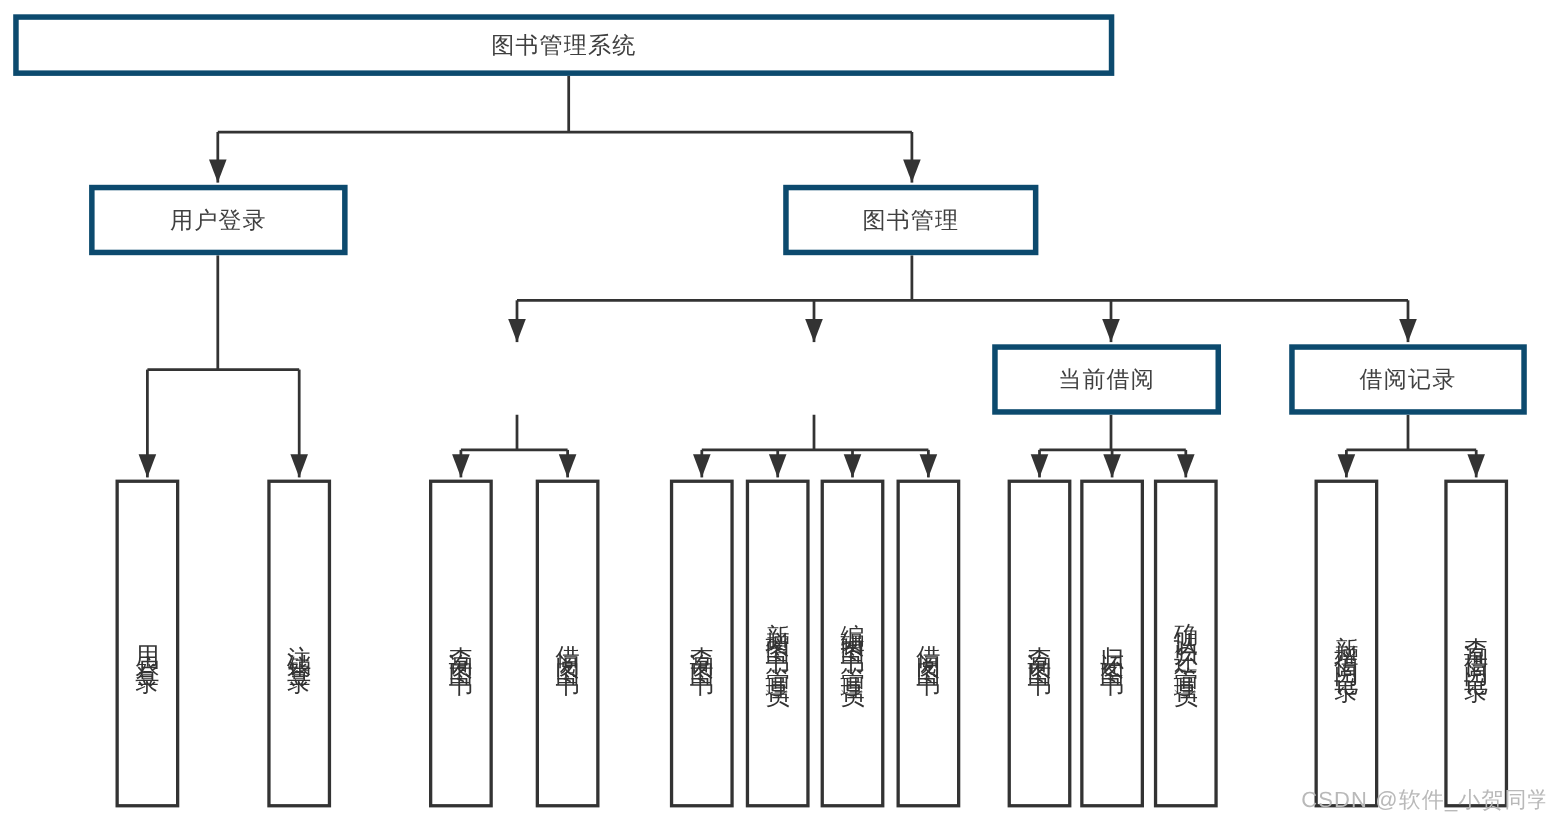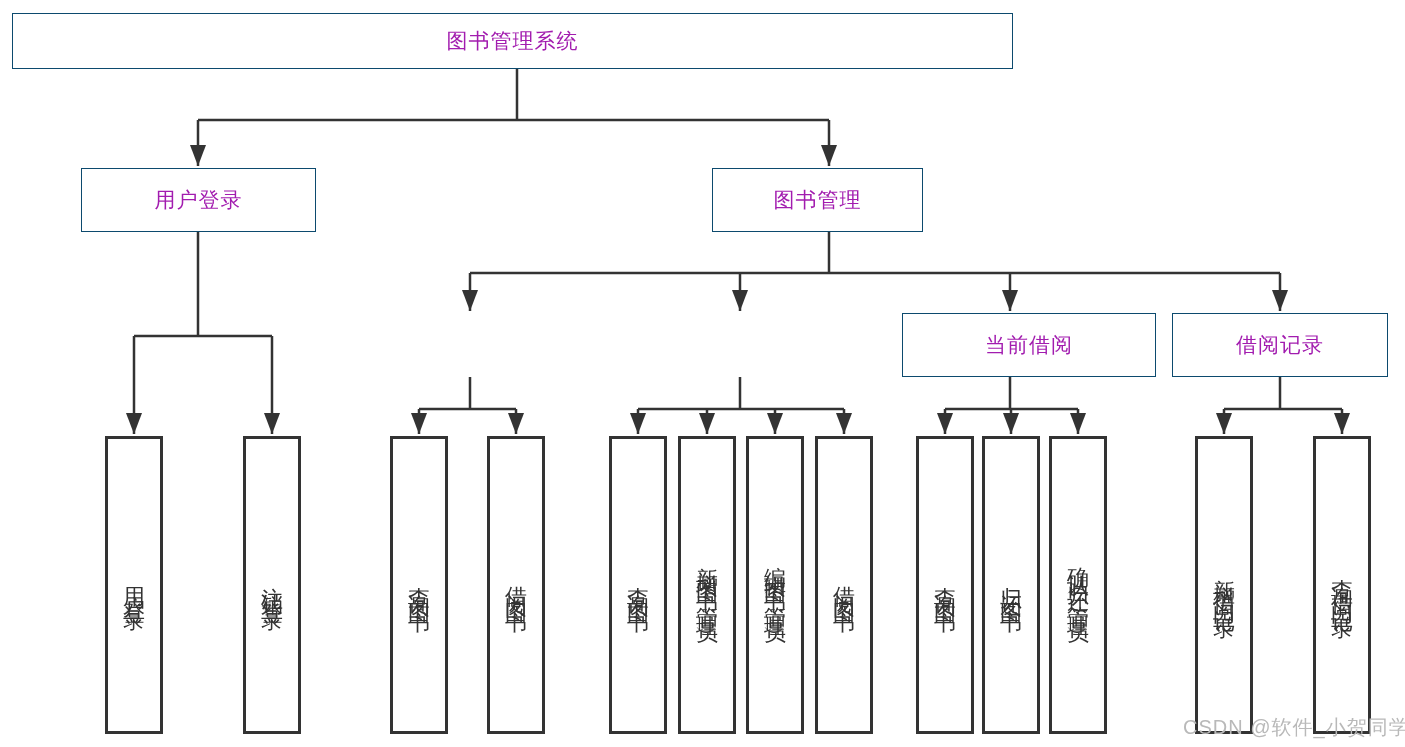--- a/index.html
+++ b/index.html
@@ -18,22 +18,22 @@
   .wires {
     position: absolute;
     left: 0;
     top: 0;
     pointer-events: none;
   }
   .box {
     position: absolute;
     box-sizing: border-box;
     background: #ffffff;
-    border: 1px solid #0c4a6e;
-    color: #a21caf;
+    border: 5px solid #0c4a6e;
+    color: #404040;
     display: flex;
     align-items: center;
     justify-content: center;
     font-size: 21px;
     letter-spacing: 1px;
     white-space: nowrap;
   }
   .vbox {
     position: absolute;
     box-sizing: border-box;
@@ -50,24 +50,24 @@
   }
   .vbox .vtext {
     writing-mode: vertical-rl;
     letter-spacing: 8px;
     line-height: 1;
     white-space: nowrap;
   }
   
   .b-root  { left: 12px;   top: 13px;  width: 1001px; height: 56px; }
   .b-l2a   { left: 81px;   top: 168px; width: 235px;  height: 64px; }
-  .b-l2b   { left: 712px;  top: 168px; width: 211px;  height: 64px; }
+  .b-l2b   { left: 712px;  top: 168px; width: 232px;  height: 64px; }
   .b-l3a   { left: 362px;  top: 313px; width: 216px;  height: 64px; }
   .b-l3b   { left: 632px;  top: 313px; width: 216px;  height: 64px; }
-  .b-l3c   { left: 902px;  top: 313px; width: 254px;  height: 64px; }
+  .b-l3c   { left: 902px;  top: 313px; width: 208px;  height: 64px; }
   .b-l3d   { left: 1172px; top: 313px; width: 216px;  height: 64px; }
   
   .v-login    { left: 105px; }
   .v-logout   { left: 243px; }
   .v-q1       { left: 390px; }
   .v-b1       { left: 487px; }
   .v-q2       { left: 609px; }
   .v-add      { left: 678px; }
   .v-edit     { left: 746px; }
   .v-b2       { left: 815px; }

